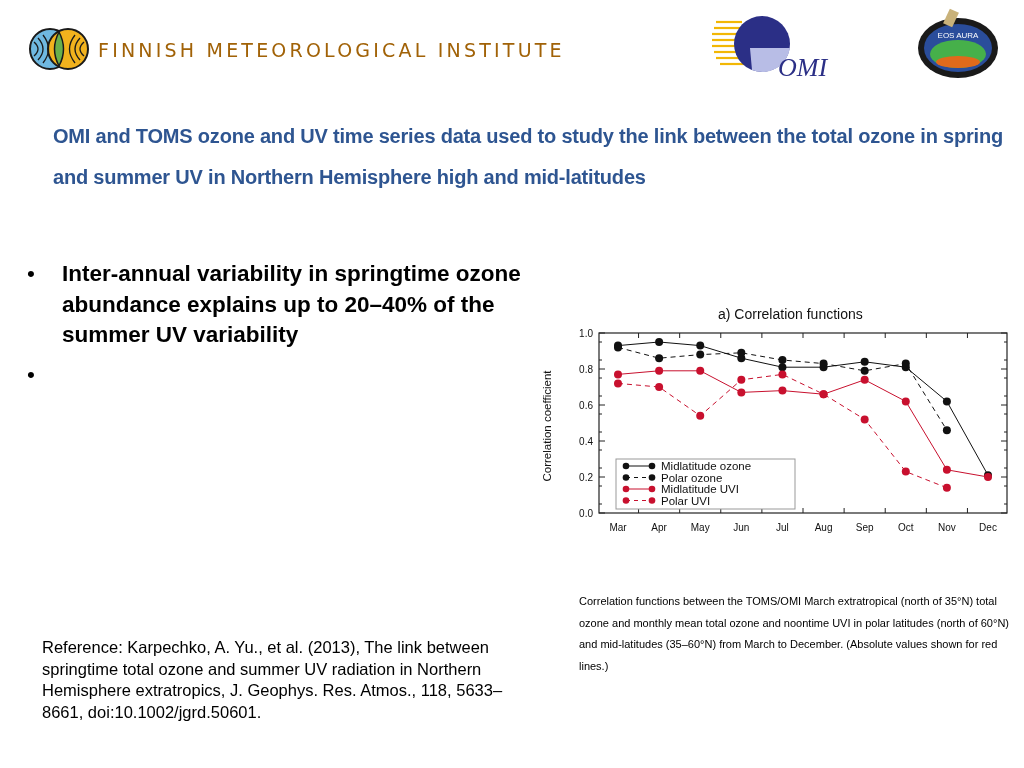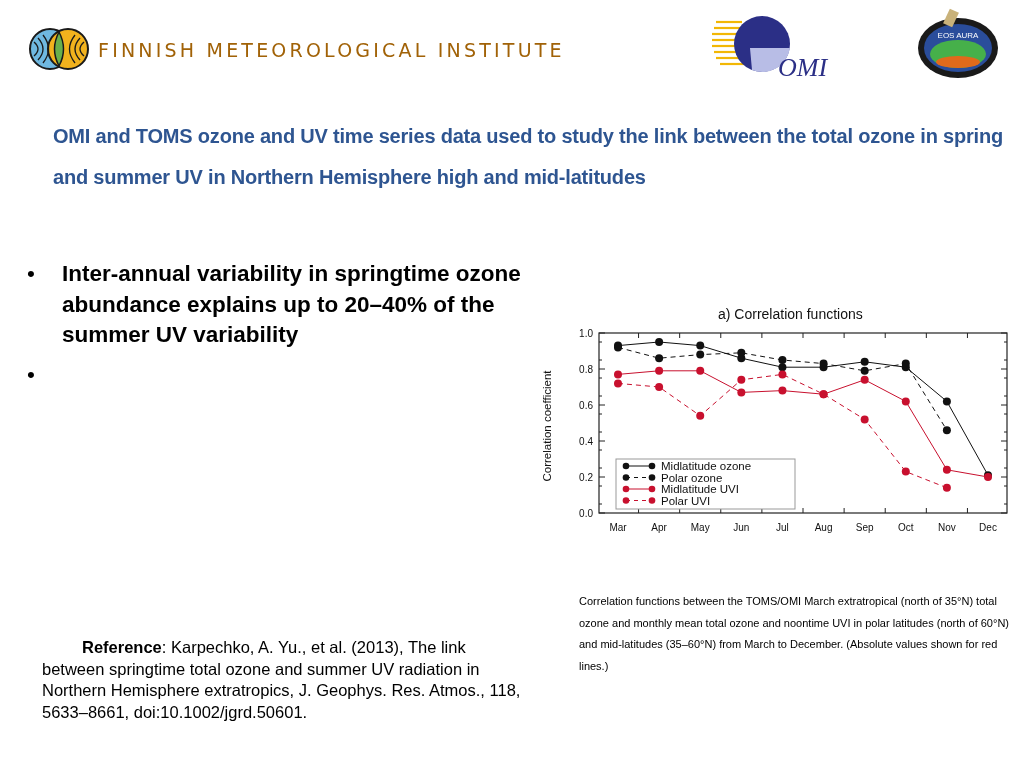--- a/index.html
+++ b/index.html
@@ -15,21 +15,21 @@
   .title { position:absolute; left:53px; top:116px; width:965px; font-size:20px; line-height:41px; font-weight:bold; color:#2e5591; letter-spacing:-0.2px; }
 
   .bullets { position:absolute; left:22px; top:259px; width:515px; list-style:none; }
   .bullets li { position:relative; padding-left:40px; font-size:22.5px; line-height:30.5px; font-weight:bold; margin-bottom:9px; }
   .bullets li .dot { position:absolute; left:5px; top:0; font-weight:normal; }
 
   .chart { position:absolute; left:530px; top:298px; width:494px; height:250px; }
 
   .caption { position:absolute; left:579px; top:591px; width:445px; font-size:11px; line-height:21.5px; }
   .reference { position:absolute; left:42px; top:637px; width:480px; font-size:16.5px; line-height:21.5px; }
-  .reference b { font-weight:bold;margin-left:40px; }
+  .reference b { font-weight:normal; }
 </style>
 </head>
 <body>
 
 <svg class="fmi-logo" viewBox="0 0 62 50">
   <circle cx="22" cy="25" r="20" fill="#6fb8e0" stroke="#1a1a1a" stroke-width="2"></circle>
   <circle cx="40" cy="25" r="20" fill="#f2b21d" stroke="#1a1a1a" stroke-width="2"></circle>
   <path d="M31 8 Q40 25 31 42 Q22 25 31 8 Z" fill="#6ab04c" stroke="#1a1a1a" stroke-width="1.5"></path>
   <g fill="none" stroke="#1a1a1a" stroke-width="1.3">
     <path d="M6 18 Q14 25 6 32"></path>

